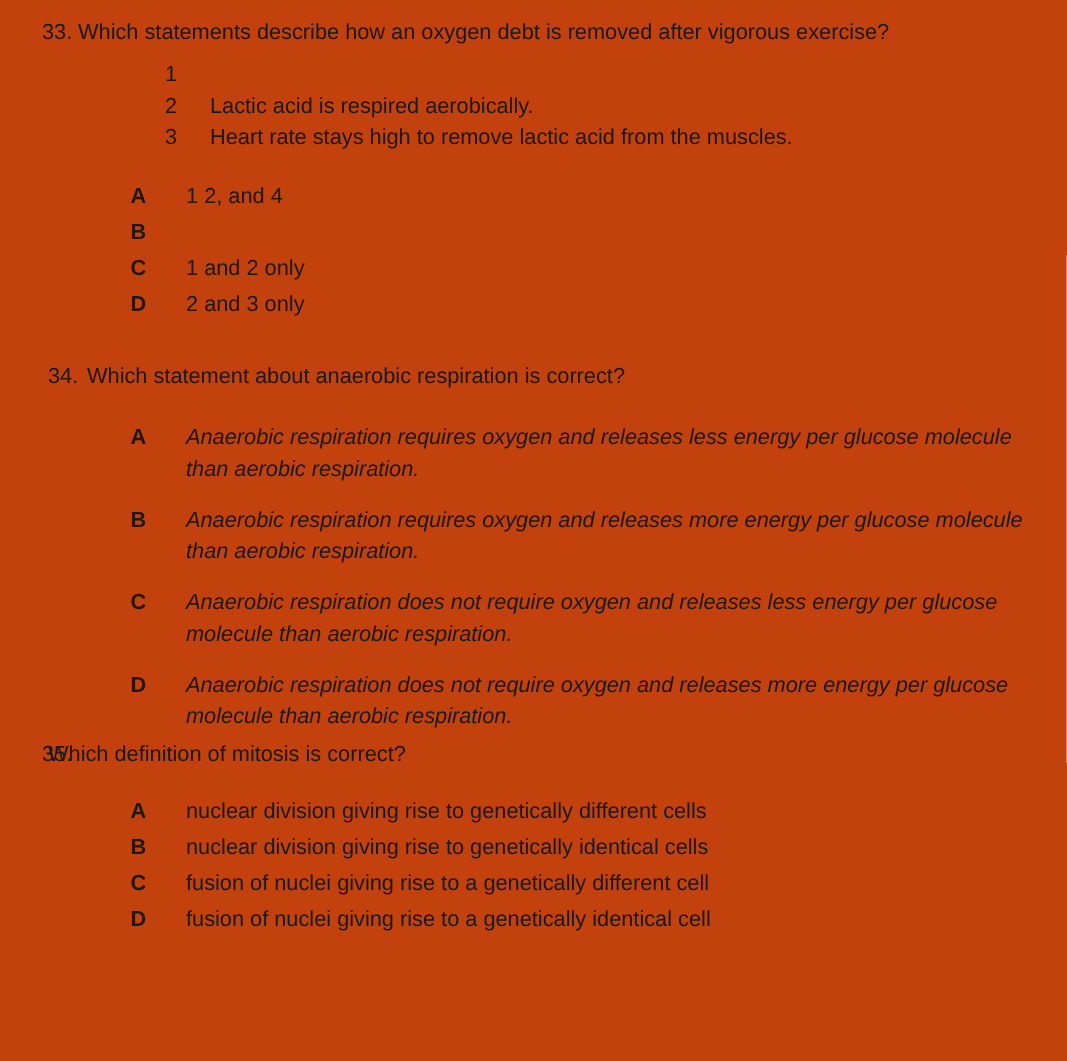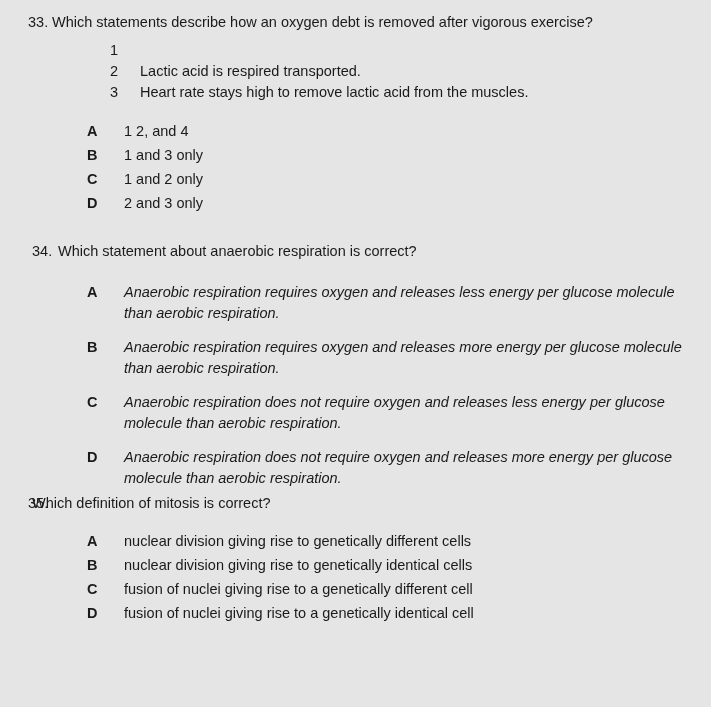--- a/index.html
+++ b/index.html
@@ -14,21 +14,21 @@
     font-family: "Liberation Sans", sans-serif;
     font-size: 14.5px;
     color: #1a1a1a;
     -webkit-font-smoothing: antialiased;
     overflow: hidden;
   }
   .page {
     position: relative;
     width: 711px;
     height: 707px;
-    background: #e5e5e5;
+    background: #c2410c;
   }
 
   
   .question {
     position: absolute;
     left: 0;
     width: 711px;
   }
   .q-stem {
     position: relative;
@@ -127,36 +127,35 @@
       <span class="q-num" style="left:28px;">33.</span>
       <span class="q-text">Which statements describe how an oxygen debt is removed after vigorous exercise?</span>
     </div>
 
     <div class="stmt-list">
       <div class="stmt">
         <span class="stmt-num">1</span>
       </div>
       <div class="stmt">
         <span class="stmt-num">2</span>
-        <span class="stmt-text">Lactic acid is respired transported.</span>
+        <span class="stmt-text">Lactic acid is respired aerobically.</span>
       </div>
       <div class="stmt">
         <span class="stmt-num">3</span>
         <span class="stmt-text">Heart rate stays high to remove lactic acid from the muscles.</span>
       </div>
     </div>
 
     <div class="options short" style="margin-top:16px;">
       <div class="option">
         <span class="opt-letter">A</span>
         <span class="opt-text">1 2, and 4</span>
       </div>
       <div class="option">
         <span class="opt-letter">B</span>
-        <span class="opt-text">1 and 3 only</span>
       </div>
       <div class="option">
         <span class="opt-letter">C</span>
         <span class="opt-text">1 and 2 only</span>
       </div>
       <div class="option">
         <span class="opt-letter">D</span>
         <span class="opt-text">2 and 3 only</span>
       </div>
     </div>

